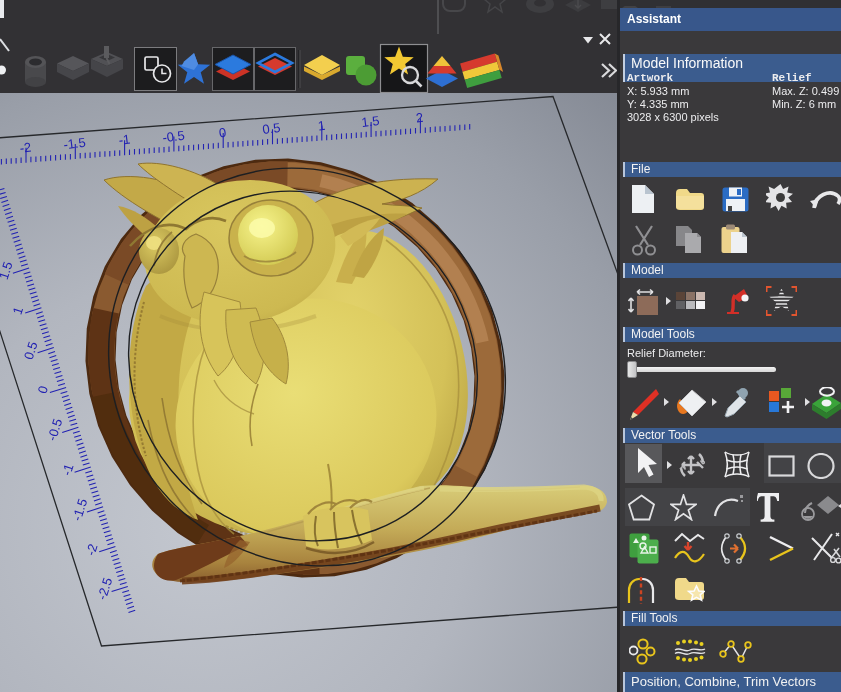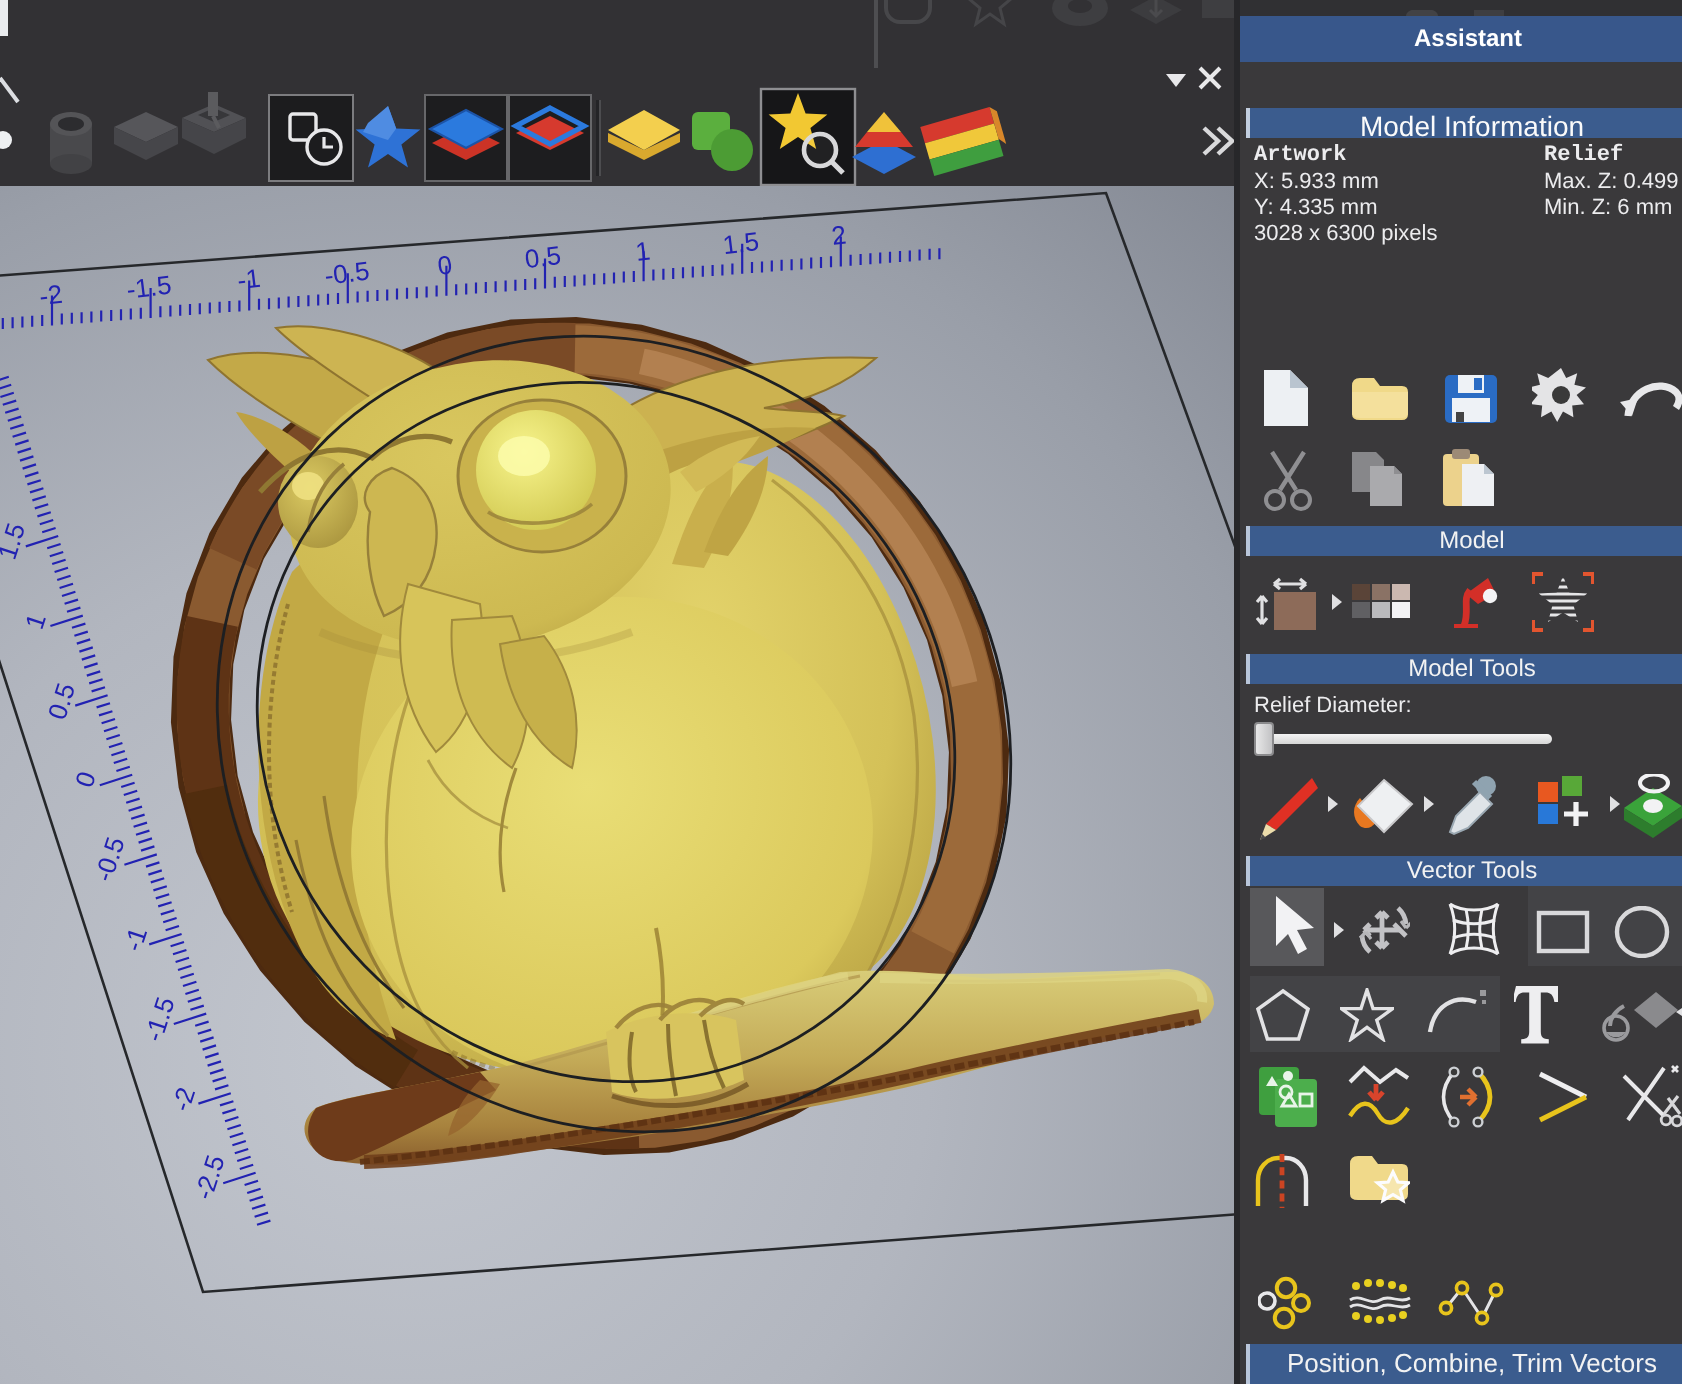--- a/index.html
+++ b/index.html
@@ -2,27 +2,27 @@
 <html><head><meta charset="utf-8">
 <style>
 * { margin:0; padding:0; box-sizing:border-box; }
 html,body { width:841px; height:692px; background:#323134; overflow:hidden;
   font-family:"Liberation Sans",sans-serif; }
 svg text { font-family:"Liberation Sans",sans-serif; }
 #stage { position:relative; width:841px; height:692px; }
 #tb { position:absolute; left:0; top:0; }
 #vp { position:absolute; left:0; top:93px; }
 #vsep { position:absolute; left:617px; top:0; width:3px; height:692px; background:#27272a; }
-#panel { position:absolute; left:620px; top:0; width:221px; height:692px; background:#3a393b;text-align:center; }
+#panel { position:absolute; left:620px; top:0; width:221px; height:692px; background:#3a393b; }
 #panel .cap { position:absolute; left:0; top:0; width:221px; height:8px; background:#303033; }
 .tbar { position:absolute; left:0; top:8px; width:221px; height:23px; background:#38578b;
   color:#fff; font-size:12px; font-weight:bold; line-height:23px; padding-left:7px; }
 .sh { position:absolute; left:3px; width:218px; height:15px; background:#3b5c8e;
   border-left:2px solid #b9c6da; color:#f2f2f2; font-size:12px; line-height:15px; padding-left:6px; }
-.mih { position:absolute; left:3px; top:54px; width:218px; height:15px; background:#3b5c8e;
+.mih { position:absolute; left:3px; top:54px; width:218px; height:28px; background:#3b5c8e;
   border-left:2px solid #c3cfe0; color:#fafafa; font-size:14px; line-height:18px; padding-left:6px; }
 .t { position:absolute; color:#ececee; font-size:11px; white-space:nowrap; }
 .b { font-weight:bold;font-family:Liberation Mono, monospace; }
 .ic { position:absolute; }
 .tri { position:absolute; width:0; height:0; border-left:5px solid #e0e0e2;
   border-top:4px solid transparent; border-bottom:4px solid transparent; }
 #slider { position:absolute; left:7px; top:364px; width:150px; height:14px; }
 #slider .track { position:absolute; left:1px; top:3px; width:148px; height:5px;
   background:linear-gradient(#f4f4f4,#d6d6d6); border-radius:2.5px; }
 #slider .knob { position:absolute; left:0px; top:-3px; width:10px; height:17px;
@@ -242,31 +242,33 @@
         </svg></div>
   <div class="tbar">Assistant</div>
   <div class="mih">Model Information</div>
   <div class="t b" style="left:7px;top:72px">Artwork</div>
   <div class="t b" style="left:152px;top:72px">Relief</div>
   <div class="t" style="left:7px;top:85px">X: 5.933 mm</div>
   <div class="t" style="left:152px;top:85px">Max. Z: 0.499</div>
   <div class="t" style="left:7px;top:98px">Y: 4.335 mm</div>
   <div class="t" style="left:152px;top:98px">Min. Z: 6 mm</div>
   <div class="t" style="left:7px;top:111px">3028 x 6300 pixels</div>
+  <div class="sh" style="top:162px">File</div>
   <div class="sh" style="top:263px">Model</div>
   <div class="sh" style="top:327px">Model Tools</div>
   <div class="t" style="left:7px;top:347px">Relief Diameter:</div>
   <div id="slider">
         <div class="track"></div>
         <div class="knob"></div>
       </div>
   <div class="sh" style="top:428px">Vector Tools</div>
   <div style="position:absolute;left:5px;top:444px;width:37px;height:39px;background:#58585b"></div>
   <div style="position:absolute;left:144px;top:443px;width:77px;height:40px;background:#434346"></div>
   <div style="position:absolute;left:5px;top:488px;width:125px;height:38px;background:#434346"></div>
+  <div class="sh" style="top:611px">Fill Tools</div>
   <div class="sh" style="top:672px;height:20px;font-size:13px;line-height:19px">Position, Combine, Trim Vectors</div>
 <svg class="ic" style="left:11px;top:184px" width="24" height="30" viewBox="0 0 24 30">
         <path d="M1,1 h13 l9,9 v19 h-22 z" fill="#edf0f3"></path>
         <path d="M14,1 l9,9 h-9 z" fill="#b9c4cf"></path>
       </svg>
 <svg class="ic" style="left:55px;top:188px" width="30" height="22" viewBox="0 0 30 22">
         <path d="M1,5 q0,-4 4,-4 h7 l3,4 h11 q3,0 3,3 v11 q0,3 -3,3 h-21 q-4,0 -4,-3 z" fill="#f0d989"></path>
         <path d="M1,8 h28 v10 q0,3 -3,3 h-21 q-4,0 -4,-3 z" fill="#f4e09c"></path>
       </svg>
 <svg class="ic" style="left:102px;top:187px" width="27" height="25" viewBox="0 0 27 25">

